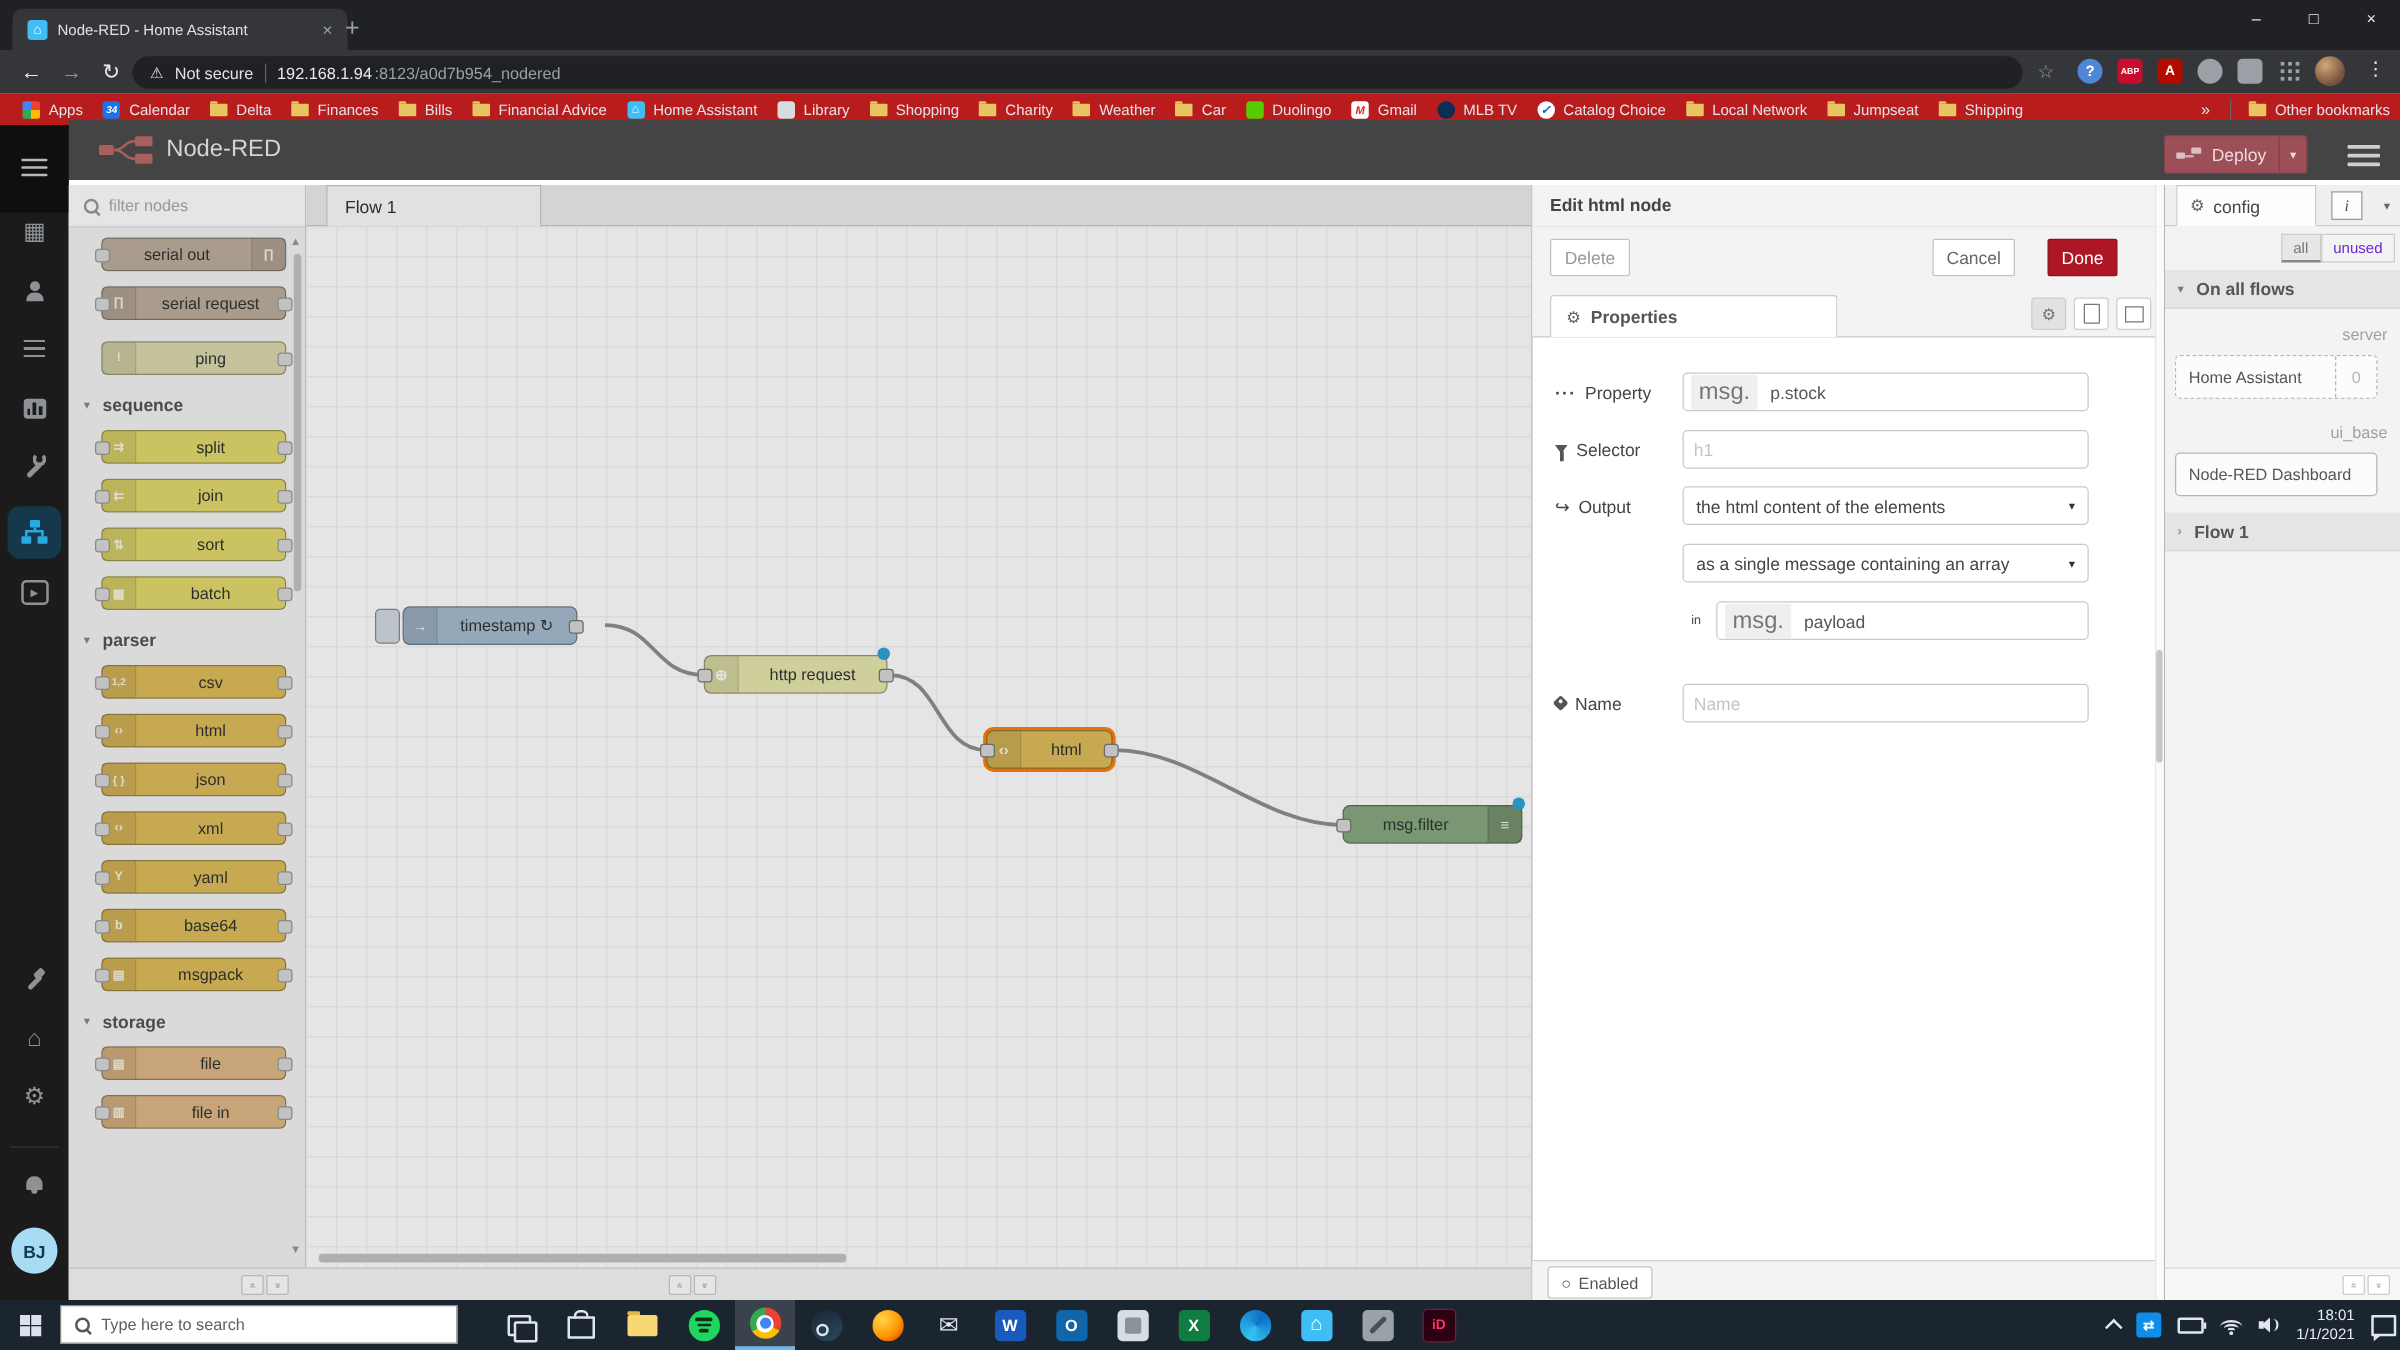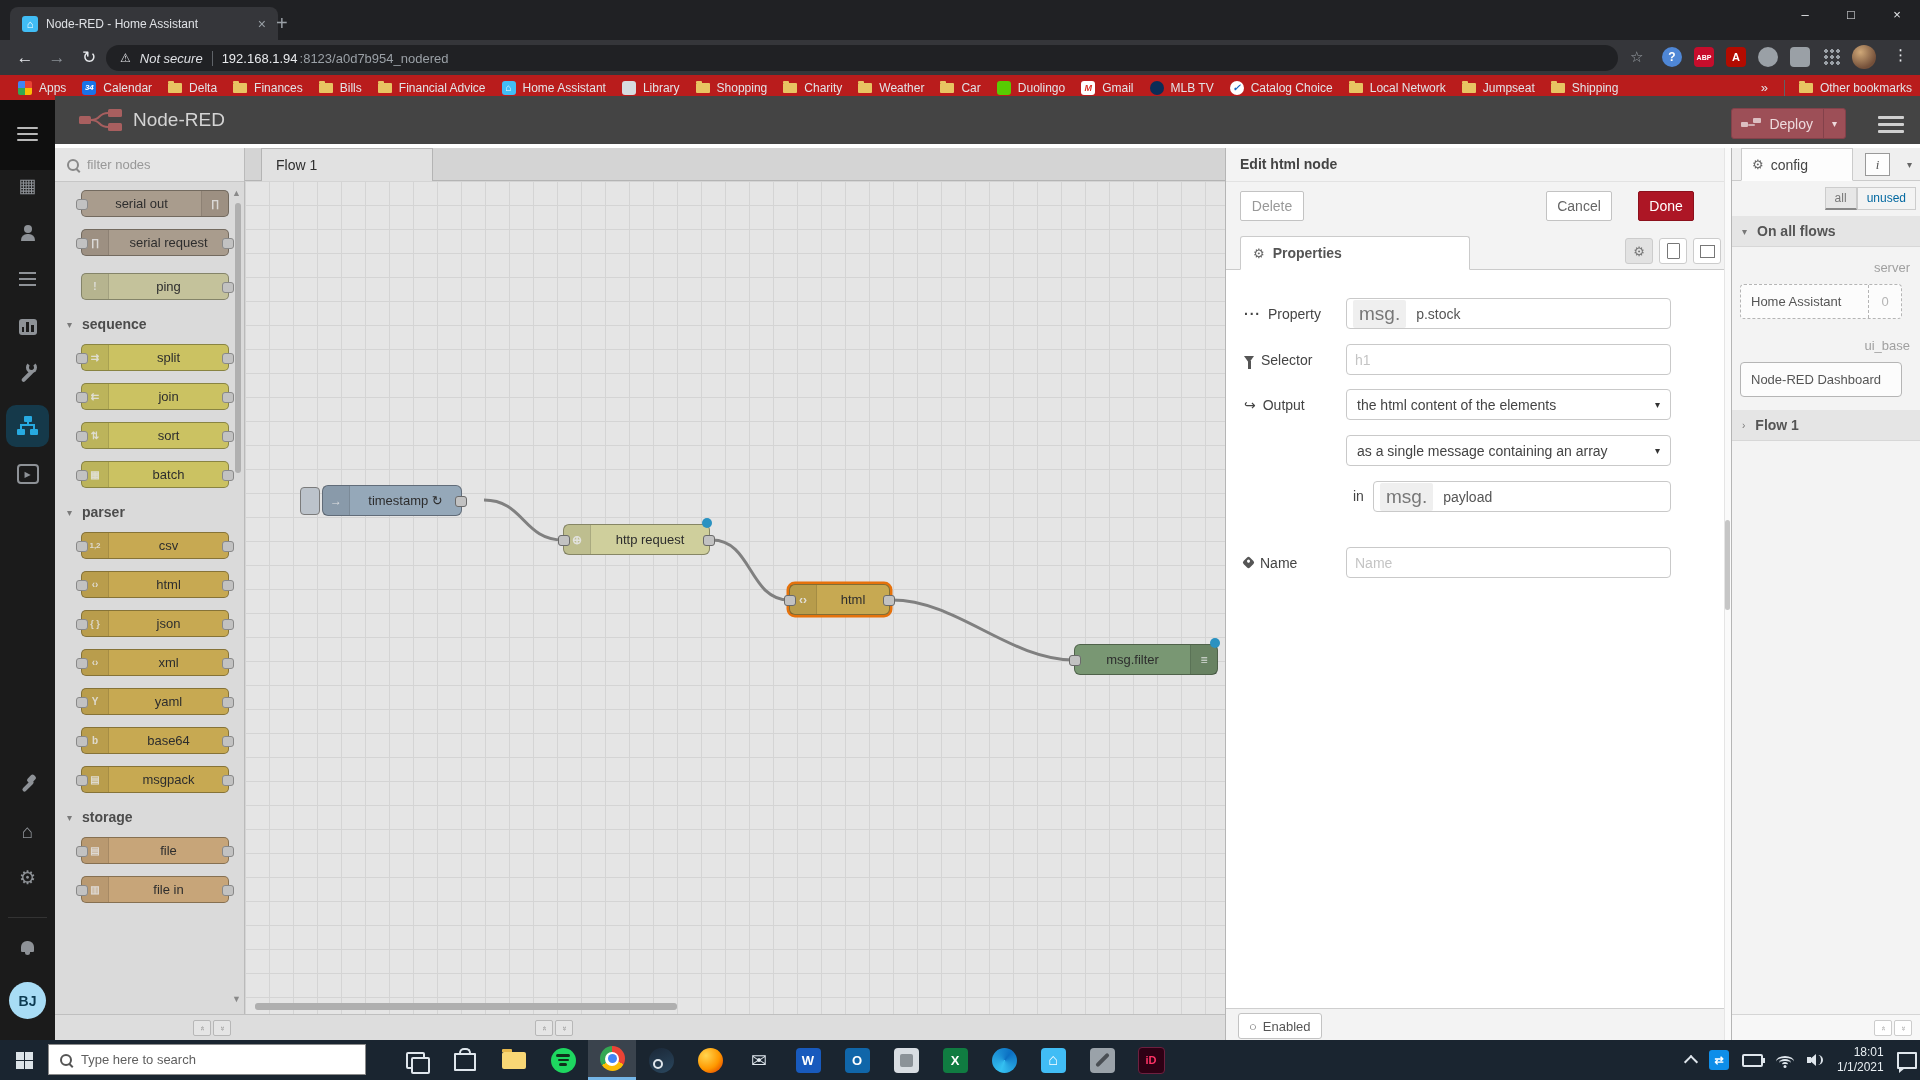--- a/index.html
+++ b/index.html
@@ -17,21 +17,21 @@
   .newtab{position:absolute;left:276px;top:10px;color:#9aa0a6;font-size:20px;line-height:26px;}
   .wincontrols{position:absolute;right:0;top:0;height:30px;display:flex;}
   .wc{width:46px;text-align:center;line-height:30px;color:#e8eaed;font-size:13px;}
 
   
   .toolbar{position:absolute;left:0;top:40px;width:1920px;height:35px;background:#35363a;}
   .navbtn{position:absolute;top:5px;color:#e8eaed;font-size:17px;width:26px;text-align:center;line-height:26px;}
   .addr{position:absolute;left:106px;top:45px;width:1512px;height:26px;background:#202124;
         border-radius:13px;display:flex;align-items:center;padding:0 14px;gap:9px;box-sizing:border-box;}
   .addr .warn{color:#dfe1e5;font-size:12px;}
-  .addr .nsec{color:#dfe1e5;font-size:13px;font-style:italic;}
+  .addr .nsec{color:#dfe1e5;font-size:13px;}
   .addr .sep{width:1px;height:15px;background:#5f6368;}
   .addr .host{color:#e8eaed;font-size:13px;}
   .addr .rest{color:#9aa0a6;font-size:13px;}
   .star{position:absolute;left:1630px;top:48px;color:#9aa0a6;font-size:15px;}
   .extico{position:absolute;top:47px;width:20px;height:20px;border-radius:4px;
         font-size:7px;color:#fff;display:flex;align-items:center;justify-content:center;font-weight:bold;}
   .ext-help{left:1662px;background:#4f87d6;border-radius:50%;font-size:12px;}
   .ext-abp{left:1694px;background:#c70d2c;}
   .ext-adobe{left:1726px;background:#b30b00;font-size:11px;}
   .ext-gray{left:1758px;background:#9aa0a6;border-radius:50%;}
@@ -190,21 +190,21 @@
   .elabel{position:absolute;left:18px;top:0;height:31px;display:flex;align-items:center;gap:7px;
         font-size:14px;color:#444;}
   .einput{position:absolute;left:120px;top:0;width:325px;height:31px;border:1px solid #c9c9c9;border-radius:4px;
         background:#fff;box-sizing:border-box;display:flex;align-items:center;padding:0 4px;font-size:14px;color:#555;}
   .einput input{border:none;outline:none;flex:1;font:inherit;color:#555;width:100%;padding:0 4px;}
   .einput input::placeholder{color:#c4c4c4;}
   .chip{background:#efefef;border-radius:2px;padding:3px 6px;font-size:19px;color:#777;margin:0 6px 0 2px;}
   .eselect{position:absolute;left:120px;top:0;width:325px;height:31px;border:1px solid #c9c9c9;border-radius:4px;
         background:#fff;box-sizing:border-box;display:flex;align-items:center;padding:0 10px;font-size:14px;color:#444;}
   .eselect .caret{margin-left:auto;font-size:10px;color:#333;}
-  .inlab{position:absolute;left:127px;top:0;line-height:31px;font-size:14px;color:#444;}
+  .inlab{position:absolute;left:127px;top:0;line-height:31px;font-size:10px;color:#444;}
   .funnel{width:0;height:0;border-left:5px solid transparent;border-right:5px solid transparent;
         border-top:7px solid #555;position:relative;}
   .funnel:after{content:"";position:absolute;left:-1px;top:-2px;width:2.5px;height:8px;background:#555;}
   .tagic{width:9px;height:9px;background:#555;border-radius:2px;transform:rotate(45deg);position:relative;}
   .tagic:after{content:"";position:absolute;left:1.5px;top:1.5px;width:3px;height:3px;border-radius:50%;background:#fff;}
   .dots3{letter-spacing:1px;font-weight:bold;color:#444;}
   .e-footer{position:absolute;left:0;bottom:0;width:100%;height:32px;background:#f3f3f3;border-top:1px solid #cfcfcf;box-sizing:border-box;}
   .en-btn{position:absolute;left:12px;top:4px;height:24px;display:flex;align-items:center;gap:6px;
         border:1px solid #c3c3c3;border-radius:3px;background:#fff;padding:0 10px;font-size:13px;color:#555;}
   .tray-scrolltrack{position:absolute;right:0;top:0;width:7px;height:100%;background:#fafafa;border-left:1px solid #e5e5e5;box-sizing:border-box;}
@@ -215,21 +215,21 @@
         border-left:1px solid #b5b5b5;box-sizing:border-box;z-index:10;}
   .s-tabs{position:relative;height:33px;background:#efefef;border-bottom:1px solid #cbcbcb;box-sizing:border-box;}
   .ctab{position:absolute;left:9px;top:0;width:112px;height:33px;background:#fdfdfd;border:1px solid #cbcbcb;
         border-bottom:1px solid #fdfdfd;box-sizing:border-box;display:flex;align-items:center;gap:7px;
         padding-left:10px;font-size:14px;color:#444;z-index:2;}
   .ibtn{position:absolute;right:30px;top:5px;width:25px;height:23px;border:1px solid #999;background:#fdfdfd;
         box-sizing:border-box;display:flex;align-items:center;justify-content:center;
         font-family:"Liberation Serif",serif;font-style:italic;font-size:13px;color:#555;}
   .scaret{position:absolute;right:8px;top:11px;font-size:10px;color:#666;}
   .sfilters{position:absolute;right:4px;top:39px;display:flex;font-size:12px;}
-  .sfilters .cell{padding:3px 9px;border:1px solid #ccc;color:#0369a1;background:#f3f3f3;}
+  .sfilters .cell{padding:3px 9px;border:1px solid #ccc;color:#6d28d9;background:#f3f3f3;}
   .sfilters .cell.on{background:#e7e7e7;border-bottom:2px solid #888;color:#777;}
   .shead{position:absolute;left:0;width:100%;height:31px;background:#e5e5e5;border-bottom:1px solid #d7d7d7;
         display:flex;align-items:center;gap:10px;padding-left:10px;box-sizing:border-box;
         font-size:14px;font-weight:bold;color:#555;}
   .shead .chev{color:#777;font-size:10px;font-weight:normal;}
   .stype{position:absolute;right:10px;font-size:13px;color:#a0a0a0;}
   .cfgnode{position:absolute;left:8px;width:162px;height:35px;border:1px solid #b5b5b5;border-radius:4px;
         background:#fcfcfc;box-sizing:border-box;font-size:13px;color:#555;display:flex;align-items:center;}
   .cfgnode .lbl{padding-left:10px;flex:1;}
   .cfgnode.dashed{border-style:dashed;}

